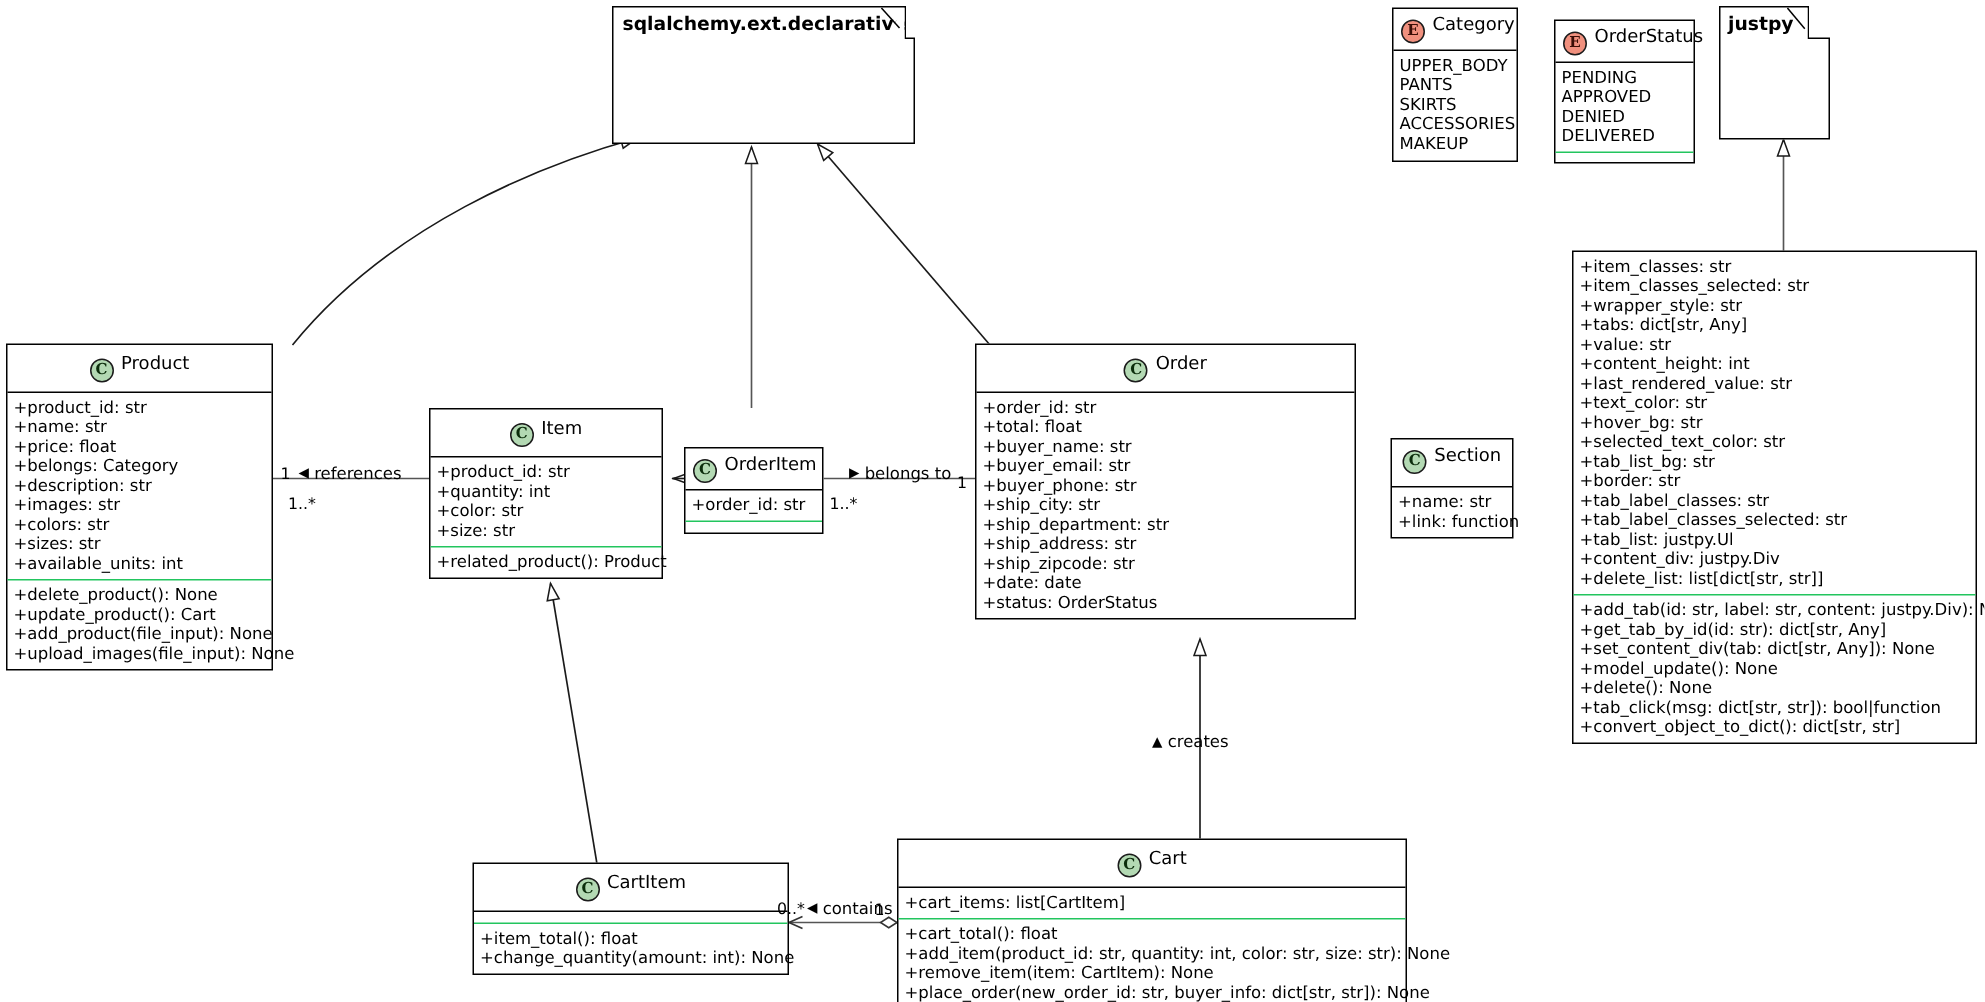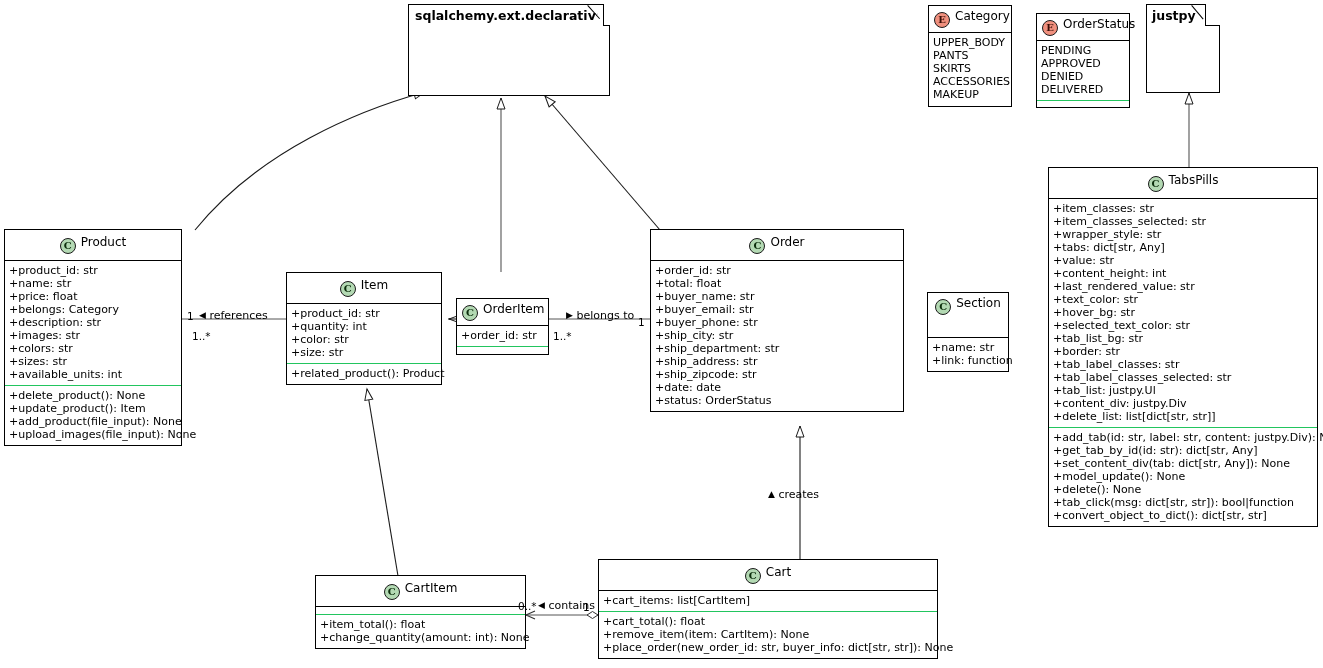--- a/index.html
+++ b/index.html
@@ -195,21 +195,21 @@
       <div class="row">+price: float</div>
       <div class="row">+belongs: Category</div>
       <div class="row">+description: str</div>
       <div class="row">+images: str</div>
       <div class="row">+colors: str</div>
       <div class="row">+sizes: str</div>
       <div class="row">+available_units: int</div>
     </div>
     <div class="sec">
       <div class="row">+delete_product(): None</div>
-      <div class="row">+update_product(): Item</div>
+      <div class="row">+update_product(): Cart</div>
       <div class="row">+add_product(file_input): None</div>
       <div class="row">+upload_images(file_input): None</div>
     </div>
   </div>
 
   <div class="uml" style="left:286px; top:272px; width:156px;">
     <div class="hdr">
       <span class="stereo cls">C</span><span>Item</span>
     </div>
     <div class="sec">
@@ -265,20 +265,21 @@
 
   <div class="uml" style="left:598px; top:559px; width:340px;">
     <div class="hdr">
       <span class="stereo cls">C</span><span>Cart</span>
     </div>
     <div class="sec">
       <div class="row">+cart_items: list[CartItem]</div>
     </div>
     <div class="sec">
       <div class="row">+cart_total(): float</div>
+      <div class="row">+add_item(product_id: str, quantity: int, color: str, size: str): None</div>
       <div class="row">+remove_item(item: CartItem): None</div>
       <div class="row">+place_order(new_order_id: str, buyer_info: dict[str, str]): None</div>
     </div>
   </div>
 
   <div class="uml" style="left:928px; top:5px; width:84px;">
     <div class="hdr" style="padding:3px 5px 4px 5px;">
       <span class="stereo enum">E</span><span>Category</span>
     </div>
     <div class="sec" style="padding:3px 4px 5px 4px;">
@@ -311,33 +312,30 @@
 
   <div class="uml" style="left:1160px; top:34px; width:50px;">
     <div class="hdr" style="padding:3px 4px 4px 4px;">
       <span class="stereo cls">C</span><span>Div</span>
     </div>
     <div class="sec empty" style="height:6px;"></div>
     <div class="sec empty" style="height:6px;"></div>
   </div>
 
   <div class="uml" style="left:927px; top:292px; width:82px;">
-    <div class="hdr" style="padding:3px 5px 22px 5px;">
+    <div class="hdr" style="padding:3px 5px 8px 5px;">
       <span class="stereo cls">C</span><span>Section</span>
     </div>
     <div class="sec">
       <div class="row">+name: str</div>
       <div class="row">+link: function</div>
     </div>
   </div>
 
   <div class="uml" style="left:1048px; top:167px; width:270px;">
-    <div class="hdr">
-      <span class="stereo cls">C</span><span>TabsPills</span>
-    </div>
     <div class="sec">
       <div class="row">+item_classes: str</div>
       <div class="row">+item_classes_selected: str</div>
       <div class="row">+wrapper_style: str</div>
       <div class="row">+tabs: dict[str, Any]</div>
       <div class="row">+value: str</div>
       <div class="row">+content_height: int</div>
       <div class="row">+last_rendered_value: str</div>
       <div class="row">+text_color: str</div>
       <div class="row">+hover_bg: str</div>

